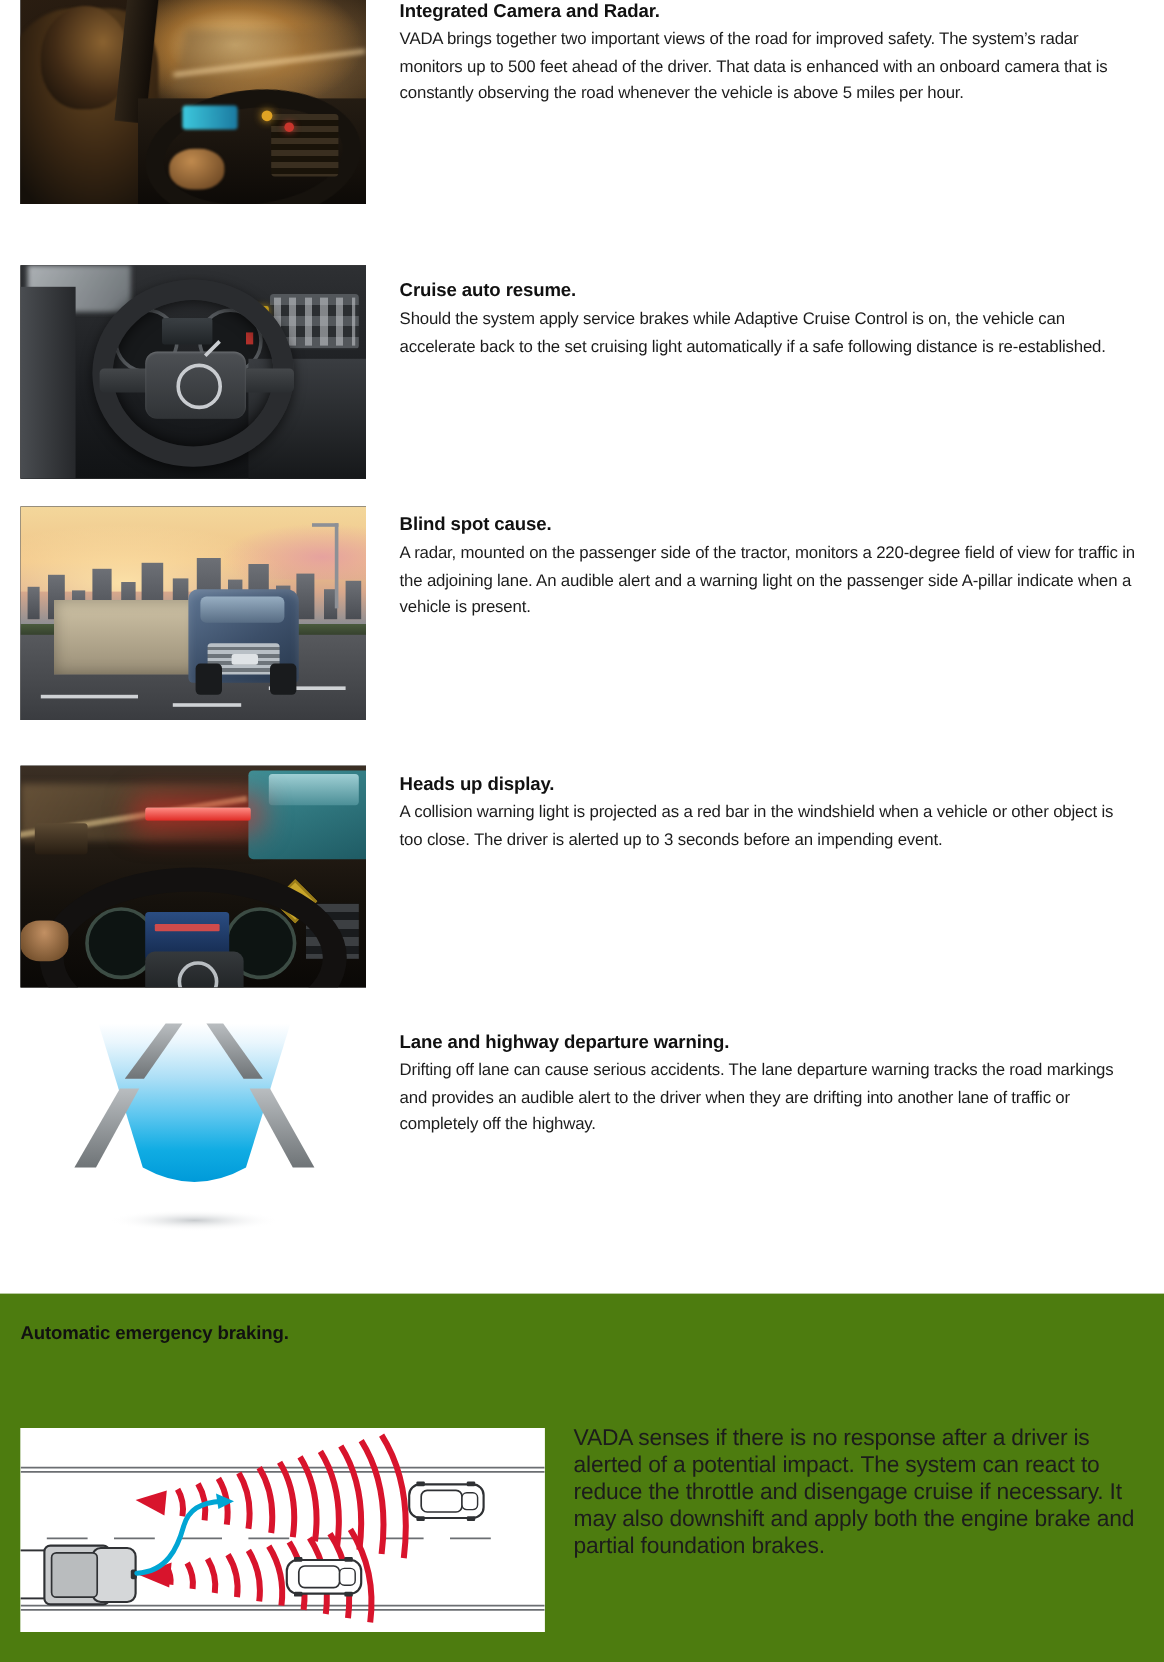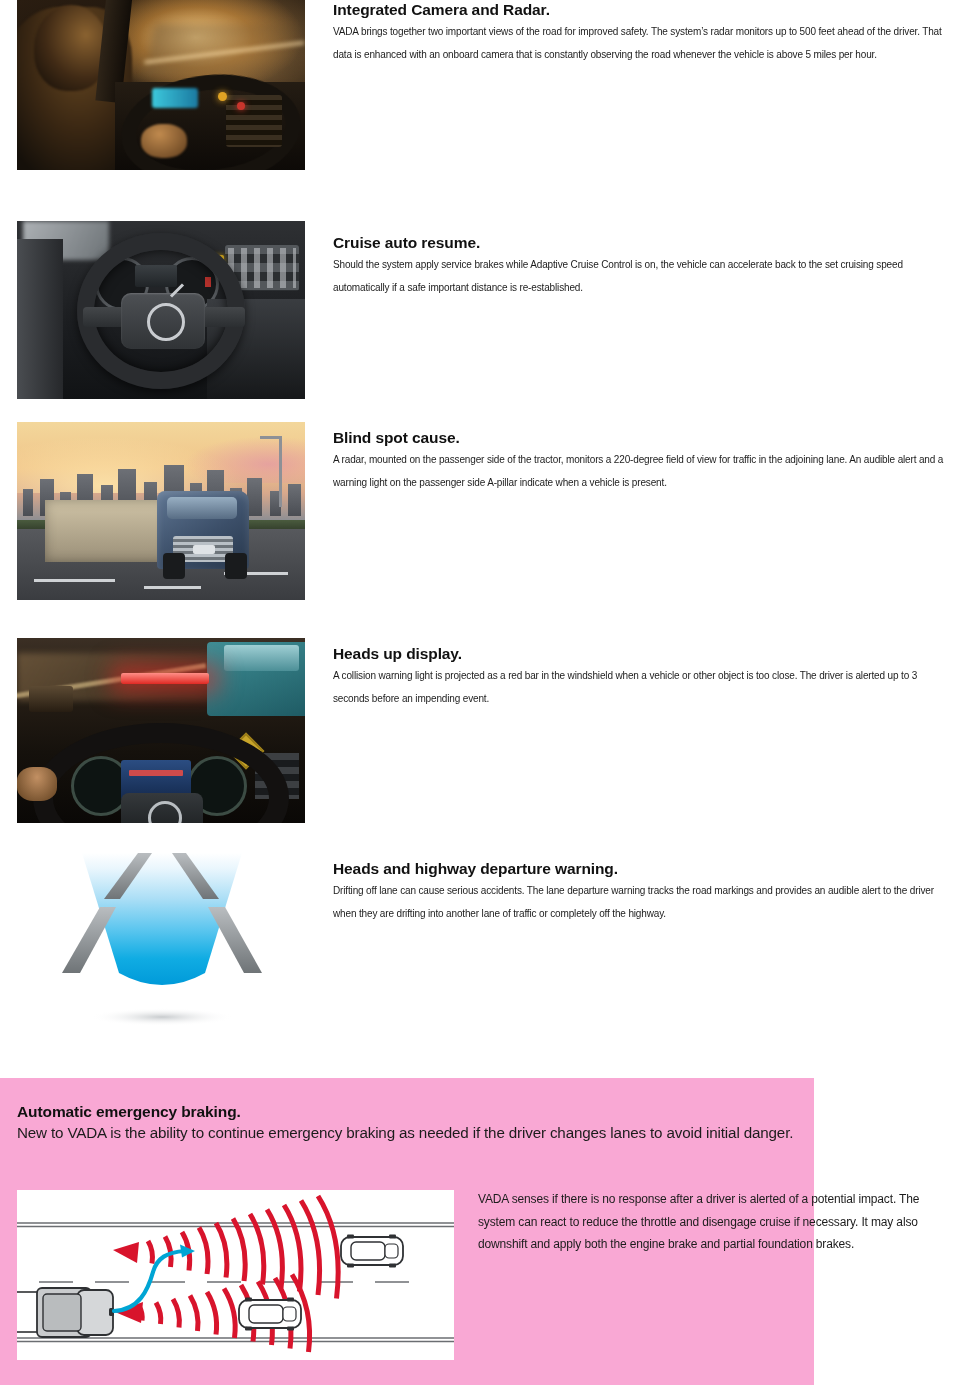--- a/index.html
+++ b/index.html
@@ -10,21 +10,21 @@
   }
   
   .feature-row{position:absolute;left:0;width:816px;}
   .feature-media{position:absolute;left:17px;top:0;overflow:hidden;background:#111;}
   .feature-text{position:absolute;left:333px;width:615px;top:0;}
   .feature-title{
     font-size:15.5px;font-weight:bold;line-height:20px;margin:0 0 1px 0;
     letter-spacing:-0.1px;color:#111;
   }
   .feature-body{
-    font-size:10px;line-height:22.6px;margin:0;color:#1c1c1c;
+    font-size:14px;line-height:22.6px;margin:0;color:#1c1c1c;
     letter-spacing:-0.15px;
   }
 
   
   .ph-cab1{position:relative;width:288px;height:170px;
     background:
       radial-gradient(ellipse 150px 80px at 62% 22%, rgba(255,214,140,.95) 0%, rgba(220,150,60,.55) 38%, rgba(60,40,25,0) 72%),
       radial-gradient(ellipse 210px 120px at 75% 30%, rgba(255,190,110,.55) 0%, rgba(90,60,35,0) 70%),
       linear-gradient(160deg,#2a1d11 0%,#17110b 55%,#0b0906 100%);
   }
@@ -153,25 +153,25 @@
     background:#c8a52a;transform:rotate(45deg);border:2px solid #9a7c18;}
   .ph-hud .switches{position:absolute;right:2%;top:62%;width:44px;height:46px;
     background:repeating-linear-gradient(180deg,#3c3f42 0 7px,#191b1d 7px 14px);}
   .ph-hud .hand{position:absolute;left:0;bottom:12%;width:40px;height:34px;border-radius:40%;
     background:radial-gradient(ellipse at 50% 30%,#c29063,#60401f);filter:blur(.6px);}
 
   
   .icon-lane{position:relative;width:240px;height:190px;background:#ffffff;}
 
   
-  .gray-panel{position:absolute;left:0;width:814px;background:#f9a8d4;}
+  .gray-panel{position:absolute;left:0;width:970px;background:#4d7c0f;}
   .gp-title{font-size:15.5px;font-weight:bold;line-height:21px;margin:0;color:#111;letter-spacing:-0.1px;}
   .gp-body{font-size:15.2px;line-height:22.4px;margin:0;color:#1c1c1c;letter-spacing:-0.15px;}
   .diagram-box{position:absolute;background:#ffffff;overflow:hidden;}
-  .gp-side{position:absolute;font-size:12px;line-height:22.6px;color:#1c1c1c;letter-spacing:-0.15px;}
+  .gp-side{position:absolute;font-size:19px;line-height:22.6px;color:#1c1c1c;letter-spacing:-0.15px;}
 </style>
 </head>
 <body>
 
 <div class="feature-row" style="top:0px;height:192px;">
   <div class="feature-media" style="top:0px;width:288px;height:170px;">
     <div class="ph-cab1">
       <div class="road"></div>
       <div class="horizon"></div>
       <div class="driver"></div>
@@ -206,21 +206,21 @@
       <div class="cons"></div>
       <div class="ring"></div>
       <div class="spokeL"></div>
       <div class="spokeR"></div>
       <div class="hub"></div>
       <div class="logo"></div>
     </div>
   </div>
   <div class="feature-text" style="top:12px;">
     <p class="feature-title">Cruise auto resume.</p>
-    <p class="feature-body">Should the system apply service brakes while Adaptive Cruise Control is on, the vehicle can accelerate back to the set cruising speed automatically if a safe important distance is re-established.</p>
+    <p class="feature-body">Should the system apply service brakes while Adaptive Cruise Control is on, the vehicle can accelerate back to the set cruising light automatically if a safe following distance is re-established.</p>
   </div>
 </div>
 
 <div class="feature-row" style="top:422px;height:205px;">
   <div class="feature-media" style="top:0px;width:288px;height:178px;">
     <div class="ph-truck">
       <div class="sky-glow"></div>
       <div class="sky-pink"></div>
       <div class="skyline">
         <div class="bld" style="left:2%;width:10px;height:52%;"></div>
@@ -313,29 +313,28 @@
           <path d="M96 8 L110 8 L78 54 L62 54 Z"></path>
           <path d="M58 62 L74 62 L38 128 L20 128 Z"></path>
           <path d="M130 8 L144 8 L177 54 L161 54 Z"></path>
           <path d="M166 62 L183 62 L220 128 L202 128 Z"></path>
         </g>
         <ellipse cx="120" cy="172" rx="72" ry="9" fill="url(#shadowgrad)"></ellipse>
       </svg>
     </div>
   </div>
   <div class="feature-text" style="top:14px;">
-    <p class="feature-title">Heads and highway departure warning.</p>
+    <p class="feature-title">Lane and highway departure warning.</p>
     <p class="feature-body">Drifting off lane can cause serious accidents. The lane departure warning tracks the road markings and provides an audible alert to the driver when they are drifting into another lane of traffic or completely off the highway.</p>
   </div>
 </div>
 
 <div class="gray-panel" style="top:1078px;height:307px;">
   <div style="position:absolute;left:17px;top:23px;width:900px;">
     <p class="gp-title">Automatic emergency braking.</p>
-    <p class="gp-body" style="max-width:860px;">New to VADA is the ability to continue emergency braking as needed if the driver changes lanes to avoid initial danger.</p>
   </div>
 
   <div class="diagram-box" style="left:17px;top:112px;width:437px;height:170px;">
     <svg width="437" height="170" viewBox="0 0 437 170">
       <rect x="0" y="0" width="437" height="170" fill="#ffffff"></rect>
 
       <line x1="0" y1="33" x2="437" y2="33" stroke="#6b6e72" stroke-width="1.4"></line>
       <line x1="0" y1="36.5" x2="437" y2="36.5" stroke="#6b6e72" stroke-width="1.4"></line>
       <line x1="0" y1="148" x2="437" y2="148" stroke="#6b6e72" stroke-width="1.4"></line>
       <line x1="0" y1="151.5" x2="437" y2="151.5" stroke="#6b6e72" stroke-width="1.4"></line>

